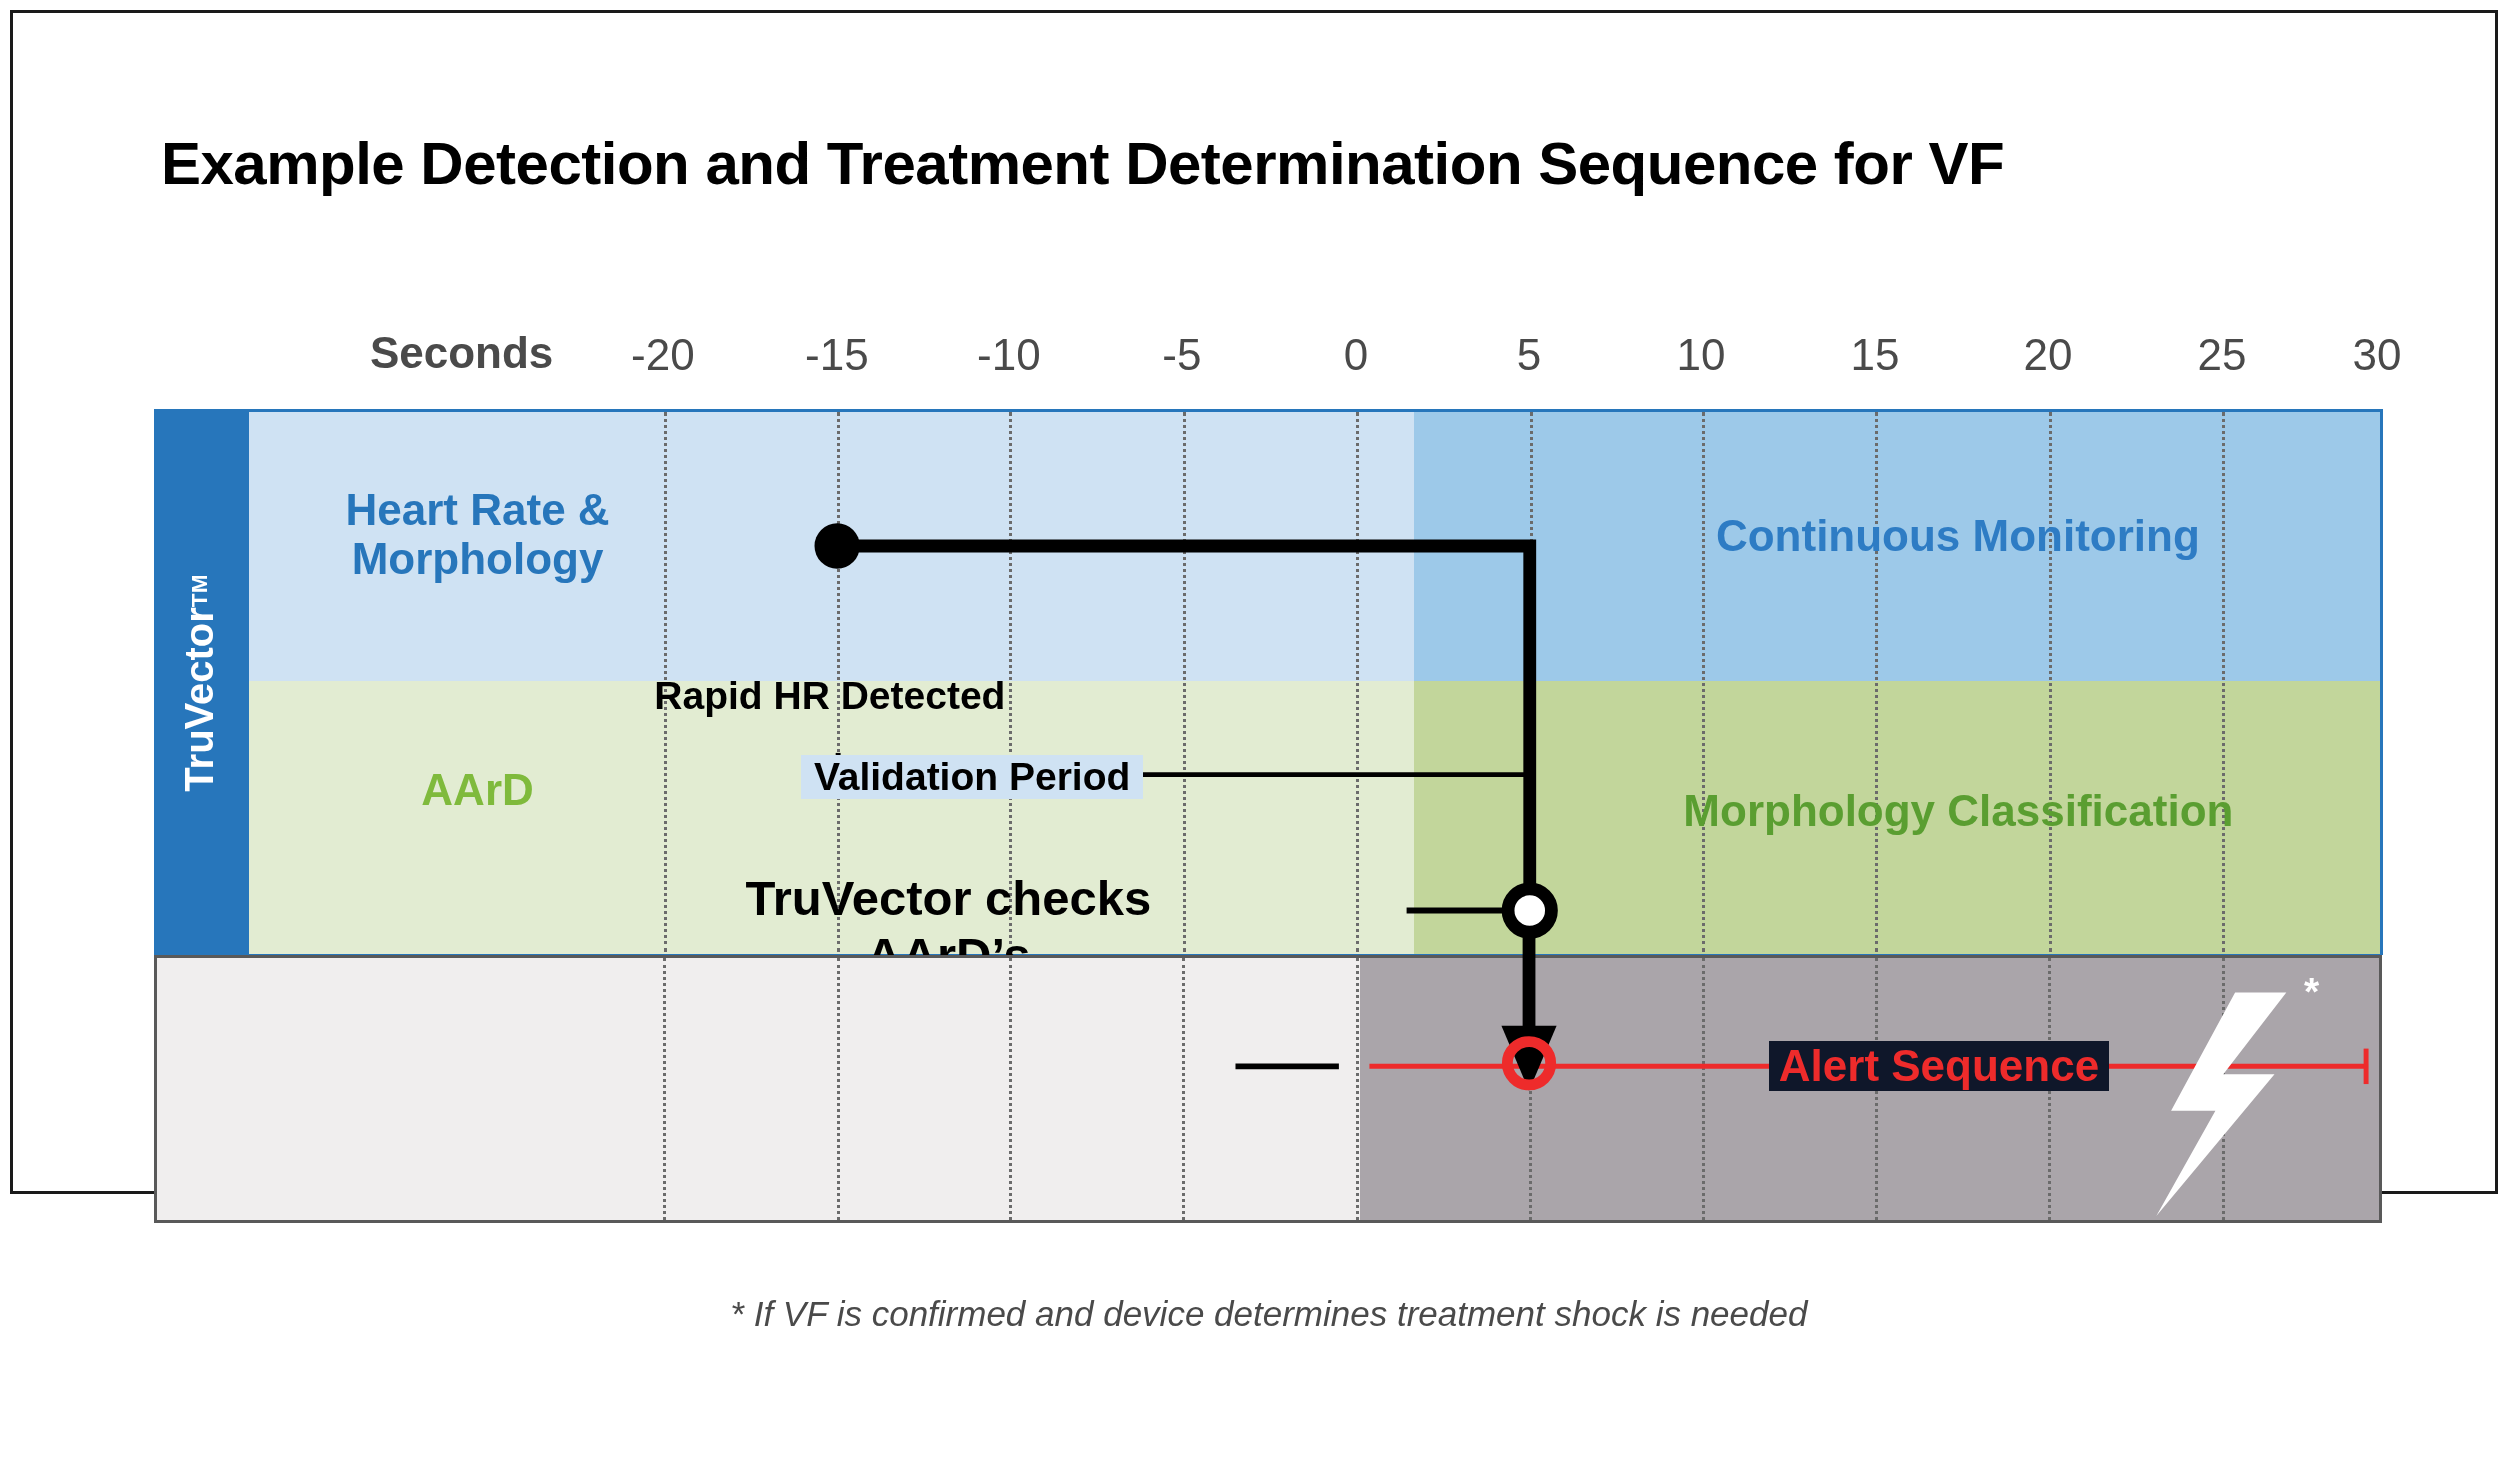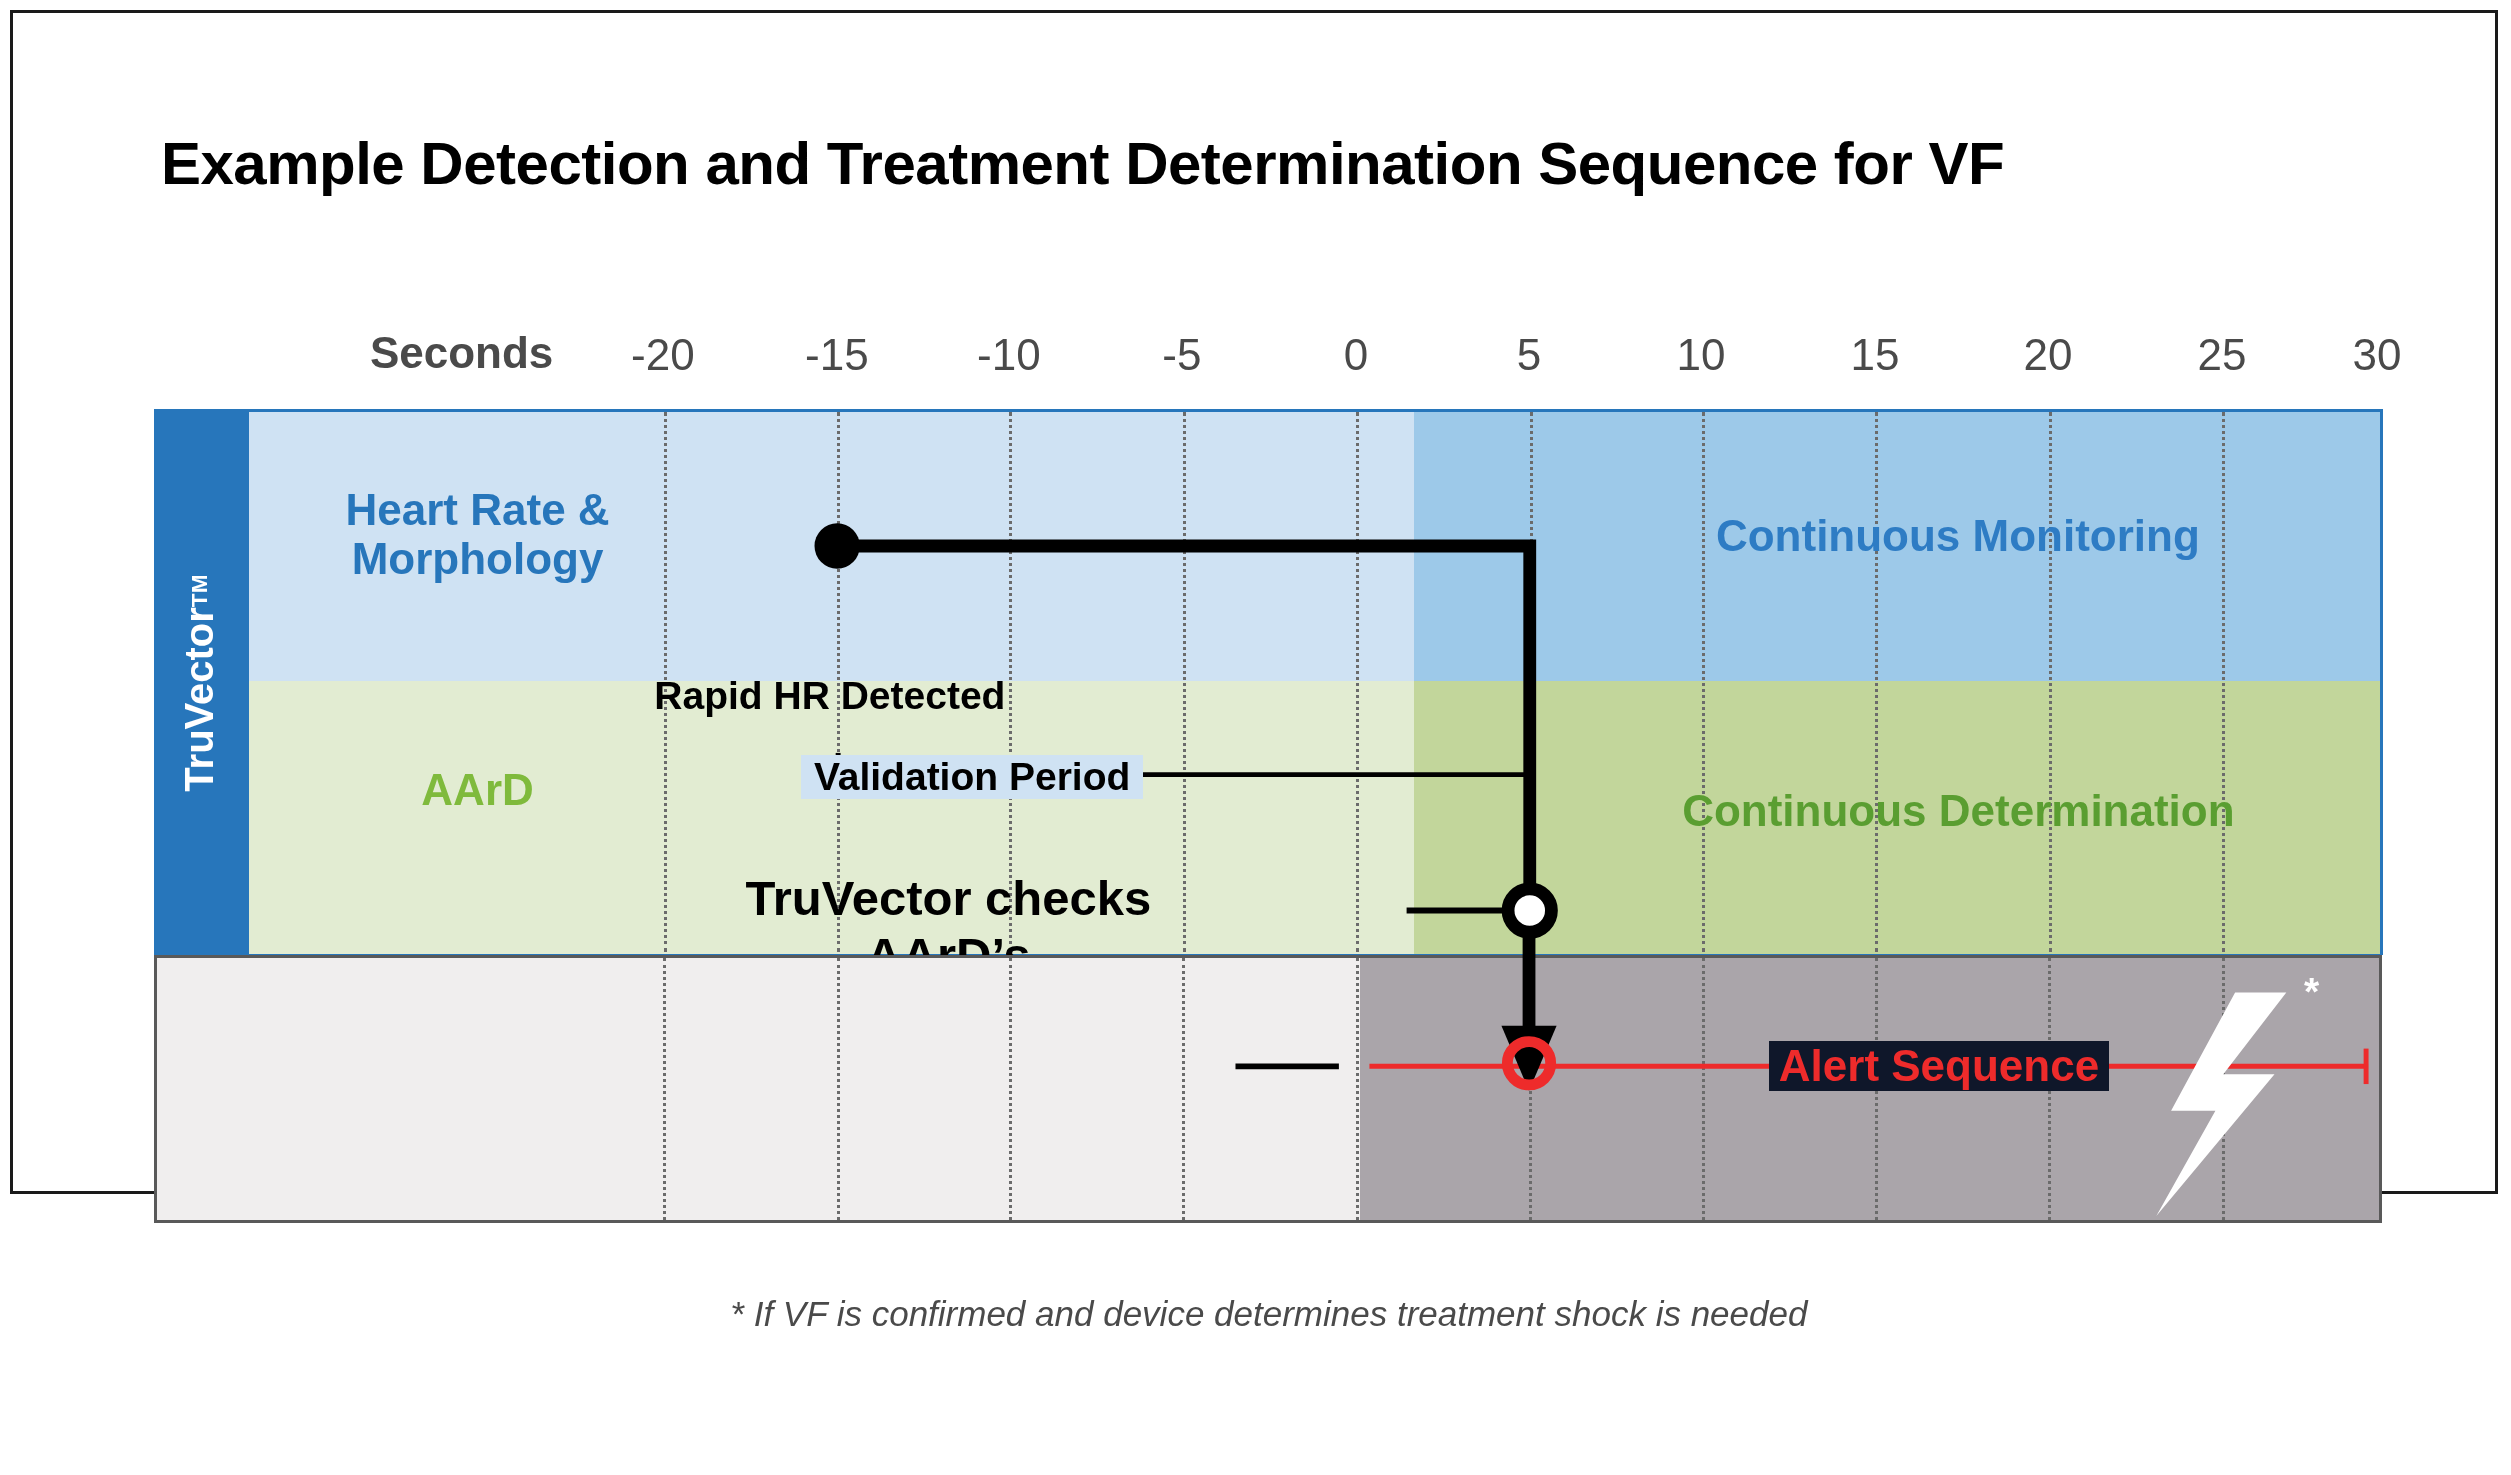--- a/index.html
+++ b/index.html
@@ -212,21 +212,21 @@
         <div class="gline" style="left:1453px;"></div>
         <div class="gline" style="left:1626px;"></div>
         <div class="gline" style="left:1800px;"></div>
         <div class="gline" style="left:1973px;"></div>
       </div>
 
       <div class="rowtitle" id="hr-title">Heart Rate &amp;
 Morphology</div>
       <div class="rowtitle" id="aard-title">AArD</div>
       <div class="rowtitle" id="cont-mon">Continuous Monitoring</div>
-      <div class="rowtitle" id="cont-class">Continuous Determination</div>
+      <div class="rowtitle" id="cont-class">Morphology Classification</div>
 
       <div class="anno" id="anno-rapid">Rapid HR Detected</div>
       <div class="anno" id="anno-check">TruVector checks
 AArD’s determination</div>
 
       <svg style="position:absolute;left:0;top:0;width:2129px;height:538px;" viewBox="0 0 2161 546" width="2129" height="538">
         <line x1="598" y1="368" x2="1300" y2="368" stroke="#000" stroke-width="5"></line>
         <line x1="598" y1="346" x2="598" y2="390" stroke="#000" stroke-width="5"></line>
         <line x1="1299" y1="346" x2="1299" y2="390" stroke="#000" stroke-width="5"></line>
       </svg>

